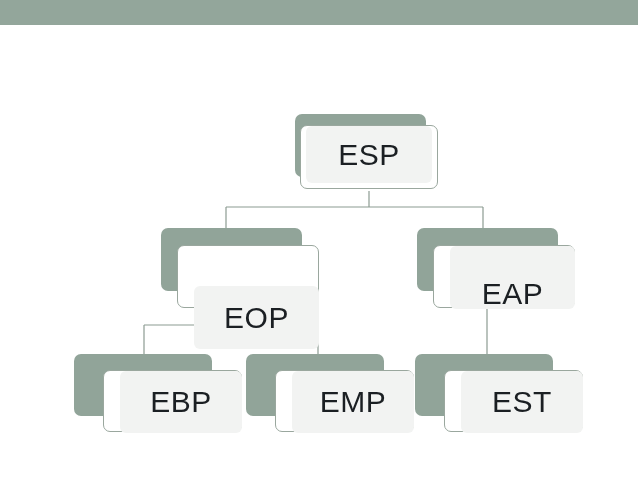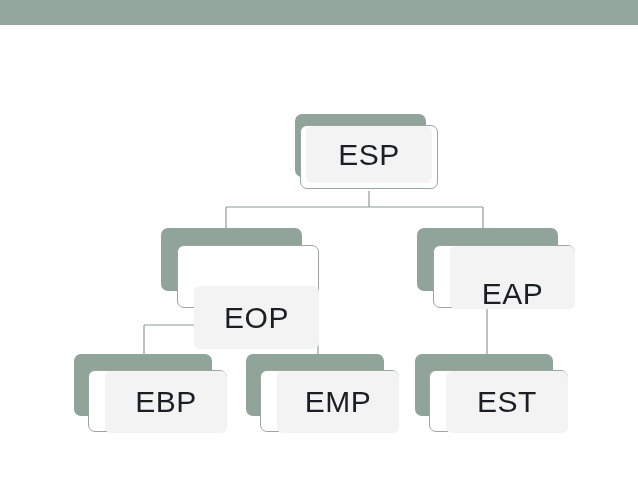--- a/index.html
+++ b/index.html
@@ -97,21 +97,21 @@
 
   .n-eop .node-shadow { width: 141px; height: 63px; }
   .n-eop .node-card   { left: 16px; top: 17px; width: 142px; height: 63px; }
   .n-eop .node-fill   { left: 16px; top: 8px;  width: 125px; height: 63px; margin-top: 32px; }
 
   .n-eap .node-shadow { width: 141px; height: 63px; }
   .n-eap .node-card   { left: 16px; top: 17px; width: 142px; height: 63px; }
   .n-eap .node-fill   { left: 16px; top: 0px;  width: 125px; height: 63px; align-items: flex-end; }
 
   .n-leaf .node-shadow { width: 138px; height: 62px; }
-  .n-leaf .node-card   { left: 14px; top: 16px; width: 139px; height: 62px; }
+  .n-leaf .node-card   { left: 29px; top: 16px; width: 139px; height: 62px; }
   .n-leaf .node-fill   { left: 16px; top: 0px;  width: 122px; height: 62px; }
 </style>
 </head>
 <body>
 
 <div id="slide">
 
   <div id="top-band"></div>
 
 

